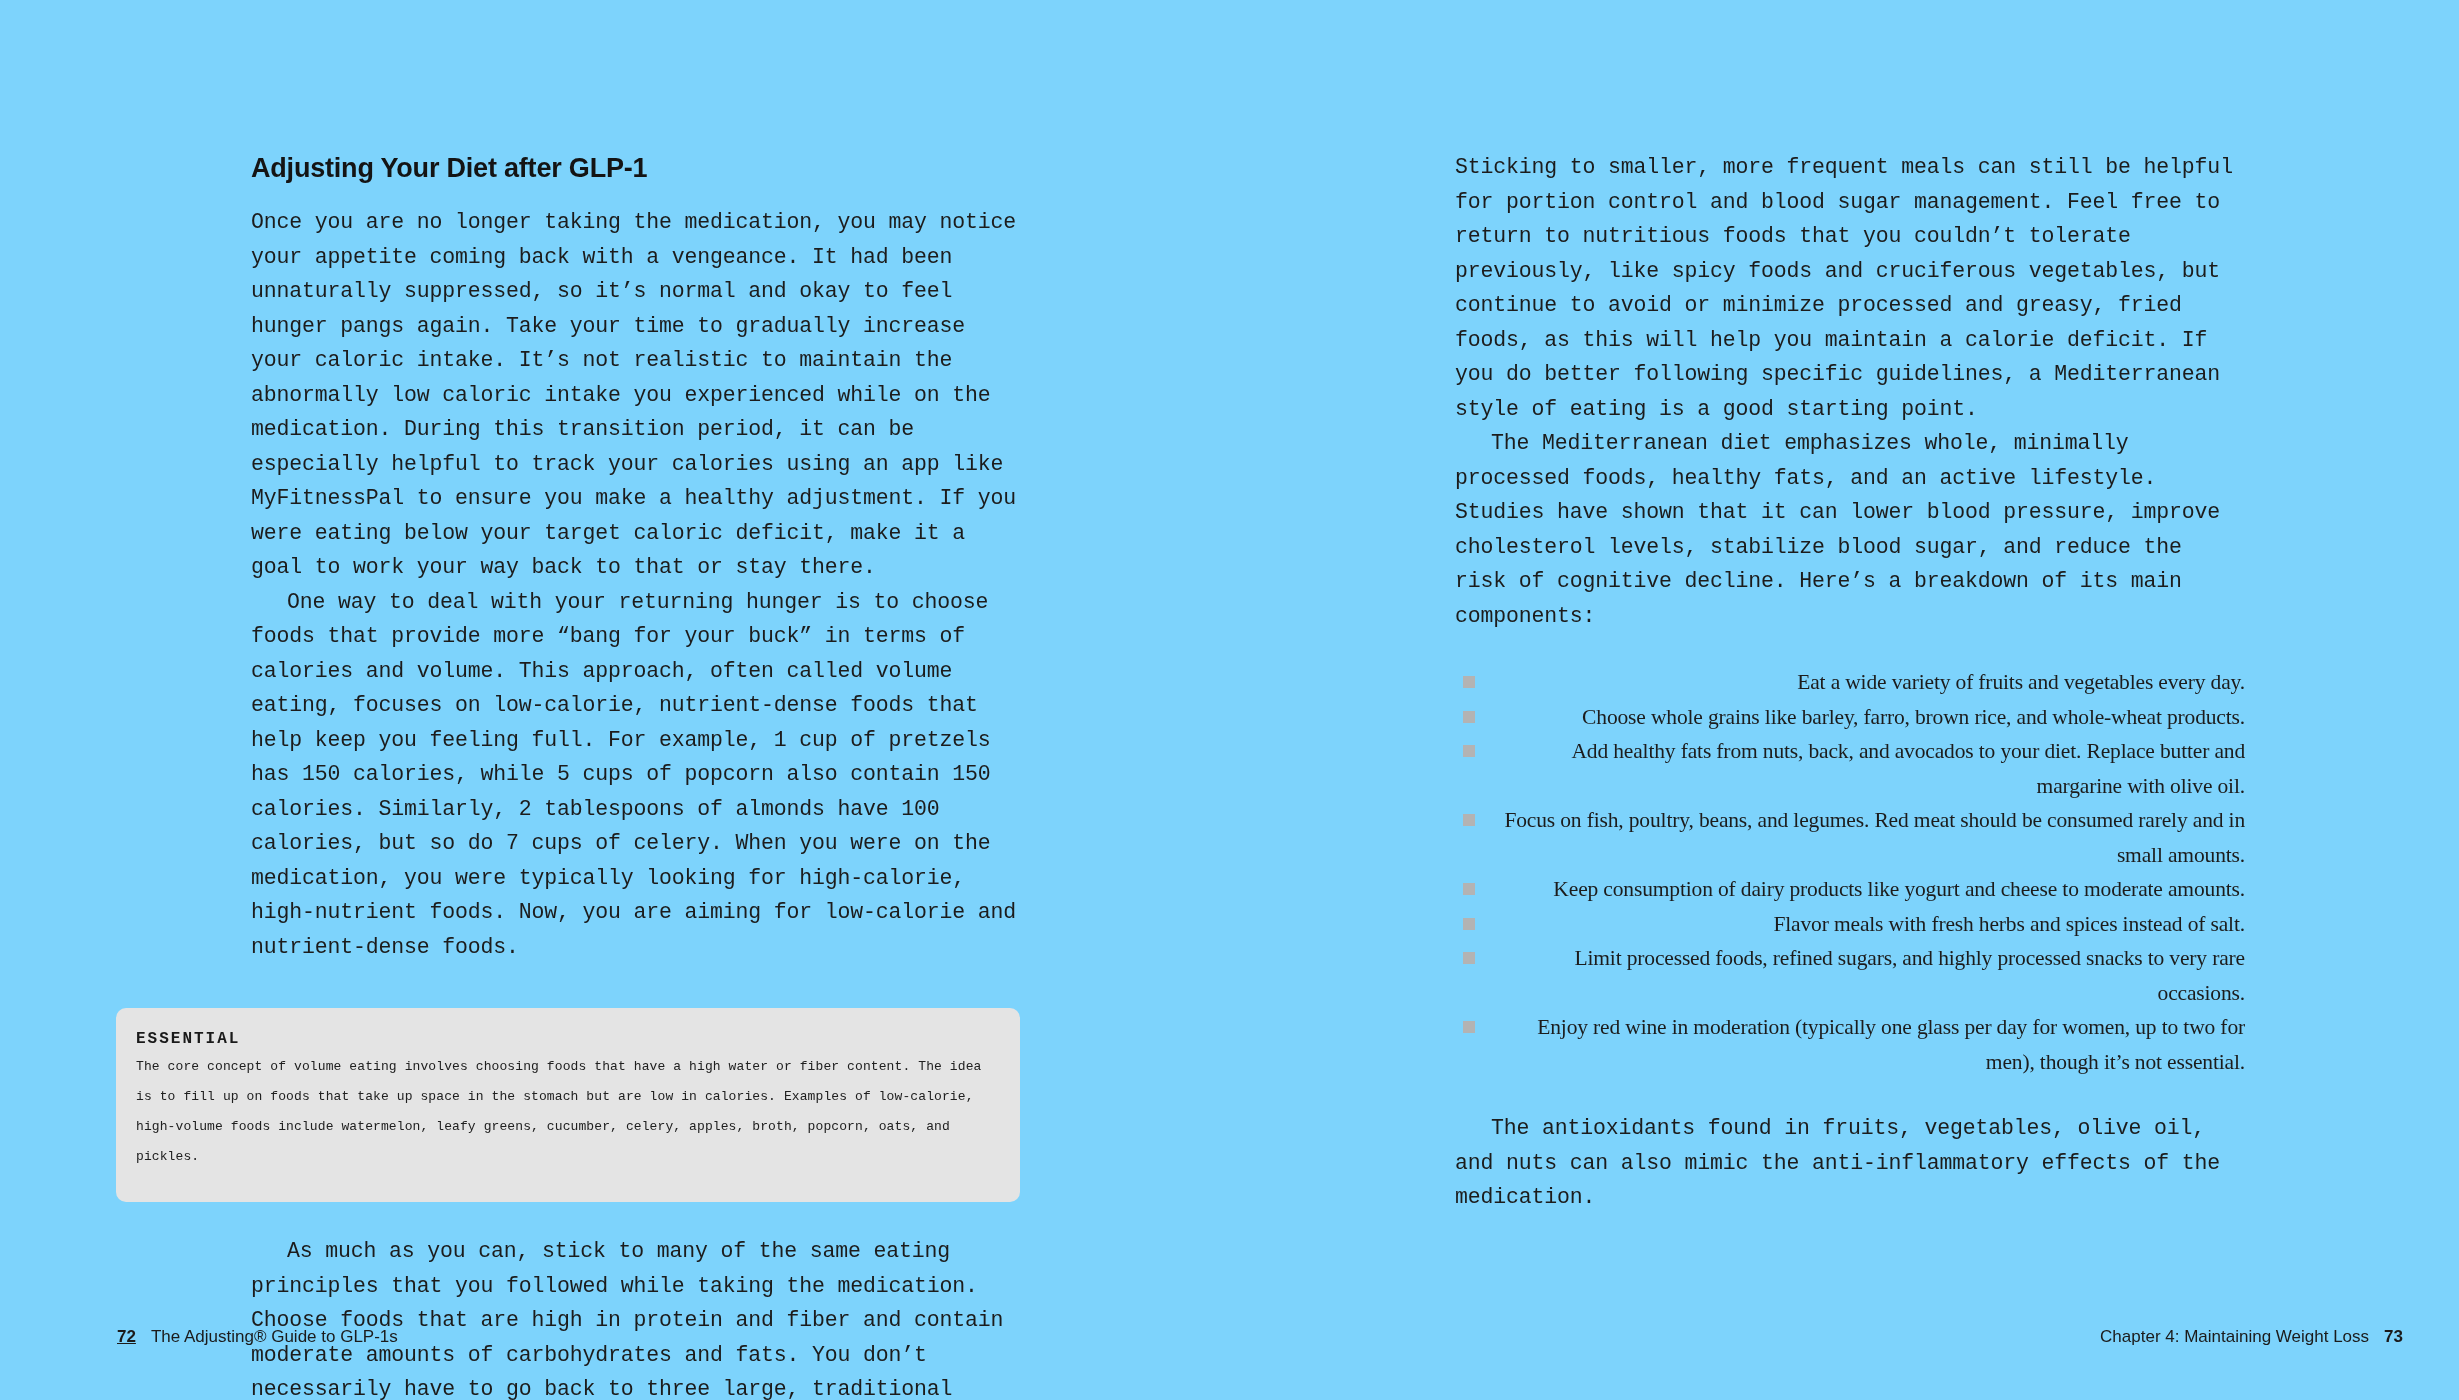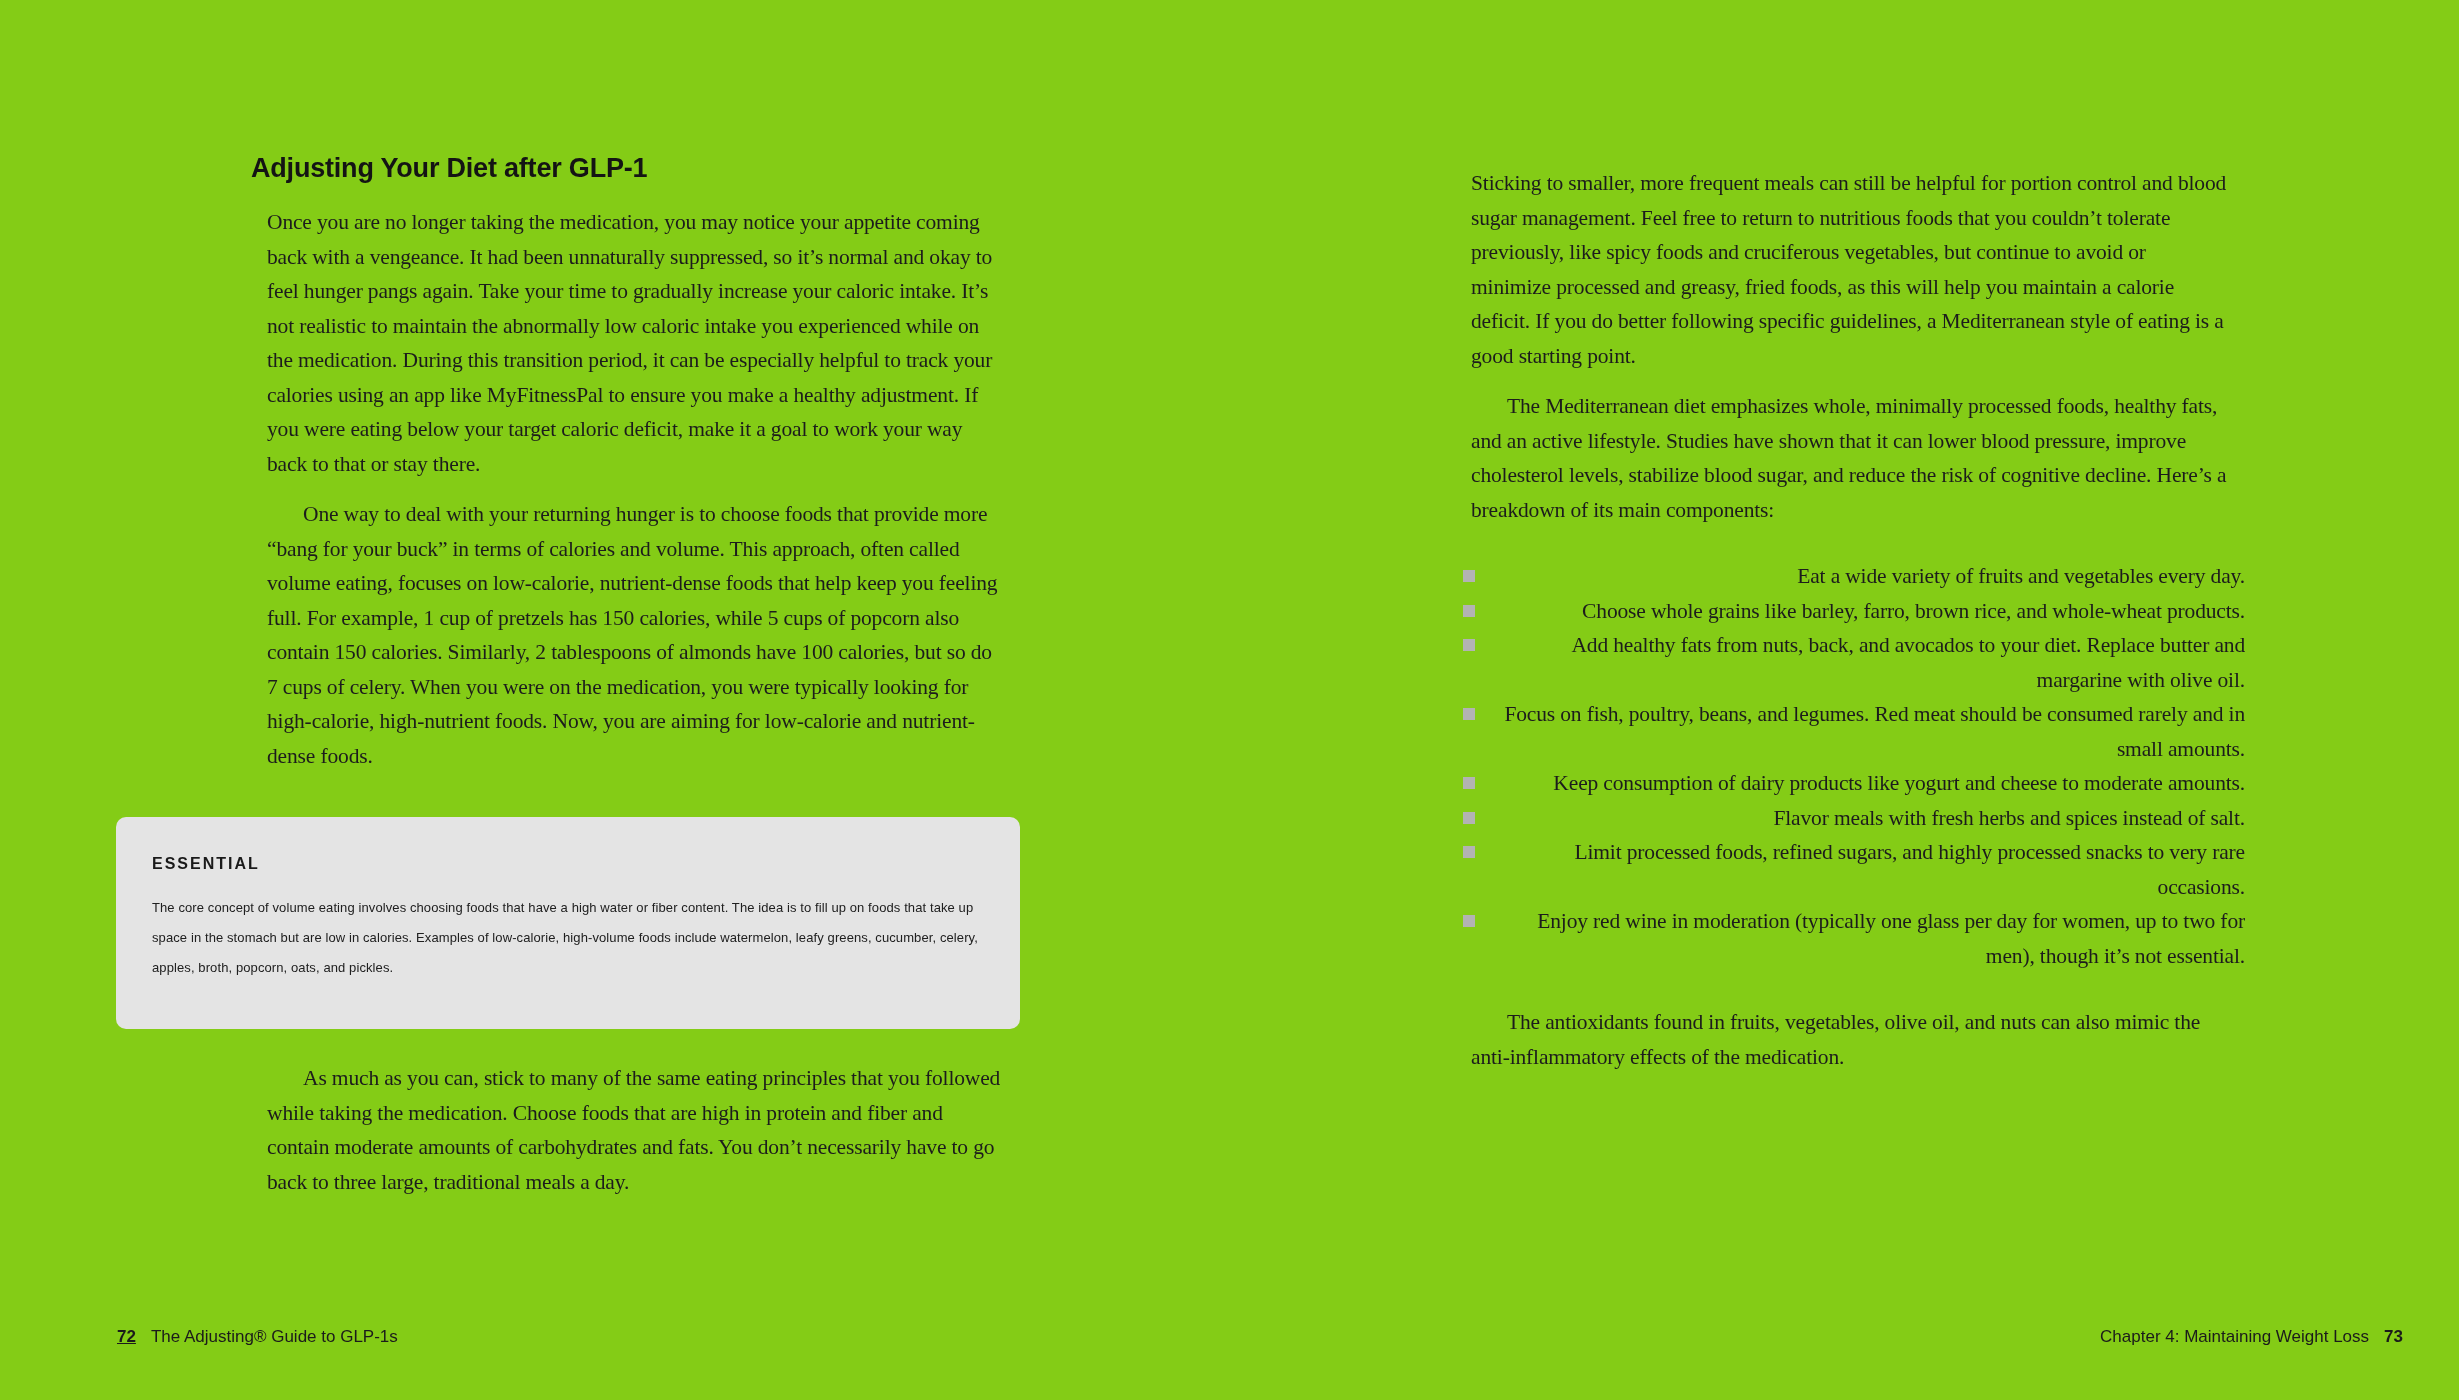--- a/index.html
+++ b/index.html
@@ -1,38 +1,38 @@
 <!DOCTYPE html>
 <html><head>
 <meta charset="utf-8">
 <style>
   html, body { margin: 0; padding: 0; background: #ffffff; }
   .spread {
     position: relative;
     width: 2459px;
     height: 1400px;
-    background: #84cc16;
+    background: #7dd3fc;
     overflow: hidden;
     color: #1c1c1c;
   }
   .page-col {
     position: absolute;
     top: 148px;
   }
   .col-left  { left: 251px;  width: 768px; }
   .col-right { left: 1455px; width: 790px; top: 150px; }
 
   .body-text {
     font-family: "Liberation Serif", serif;
     font-size: 21.5px;
     line-height: 34.5px;
     letter-spacing: -0.15px;
     color: #1c1c1c;
   }
-  .body-text p { margin: 16px; }
+  .body-text p { margin: 0; font-family: Liberation Mono, monospace; }
   p.indent { text-indent: 36px; }
 
   h1.section-heading {
     font-family: "Liberation Sans", sans-serif;
     font-weight: bold;
     font-size: 27px;
     line-height: 40px;
     letter-spacing: -0.2px;
     color: #141414;
     margin: 0 0 17px 0;

